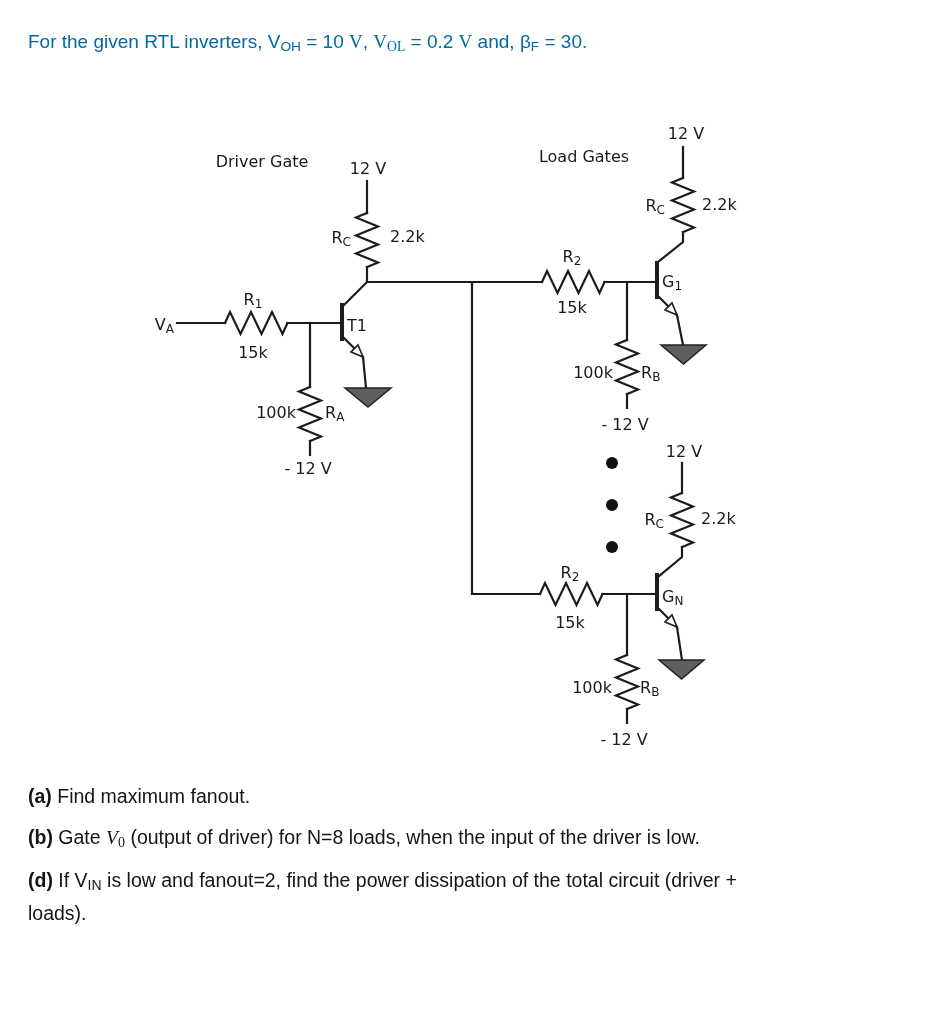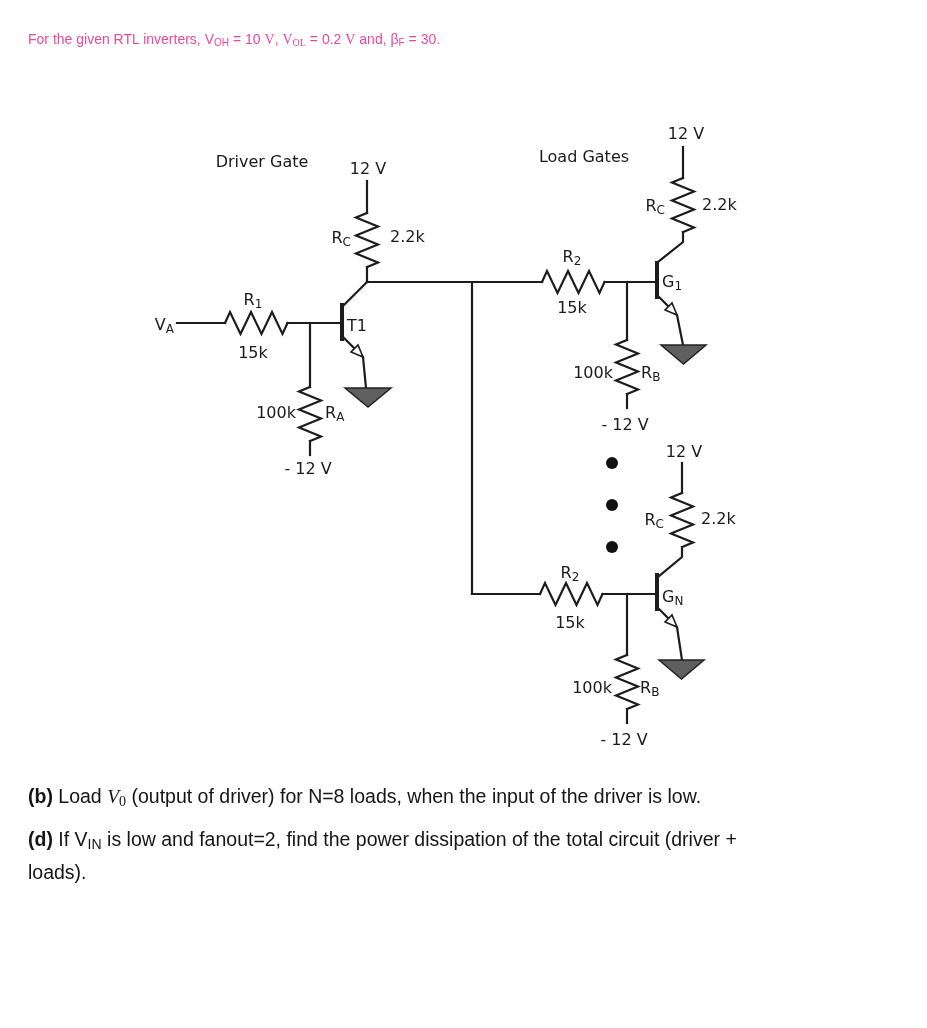--- a/index.html
+++ b/index.html
@@ -6,21 +6,21 @@
   body{
     width:927px;height:1028px;
     background:#ffffff;
     position:relative;
     overflow:hidden;
     font-family:"Liberation Sans",sans-serif;
     color:#111;
   }
   .title{
     position:absolute;top:31px;left:28px;right:20px;
-    font-size:14px;color:#ec4899;white-space:nowrap;
+    font-size:19px;color:#0369a1;white-space:nowrap;
   }
   .sr{font-family:"Liberation Serif",serif;}
   .mv{font-family:"Liberation Serif",serif;font-style:italic;}
   .sb{font-size:0.72em;position:relative;top:0.24em;}
   .questions{
     position:absolute;top:781px;left:28px;width:860px;
     font-size:19.5px;color:#151515;
   }
   .questions p{margin:0 0 10px 0;line-height:31px;}
   .qb{font-weight:bold;}
@@ -126,15 +126,16 @@
     <text class="clabel" x="662" y="602"><tspan>G</tspan><tspan class="csub" dy="3">N</tspan></text>
     <text class="clabel" x="612" y="693" text-anchor="end">100k</text>
     <text class="clabel" x="640" y="693"><tspan>R</tspan><tspan class="csub" dy="3">B</tspan></text>
     <text class="clabel" x="624" y="745" text-anchor="middle">- 12 V</text>
   </g>
 </svg>
 
 <div class="title"><span>For the given RTL inverters, V</span><span class="sb">OH</span><span> = 10 </span><span class="sr">V</span><span>, </span><span class="sr">V</span><span class="sr sb">OL</span><span> = 0.2 </span><span class="sr">V</span><span> and, β</span><span class="sb">F</span><span> = 30.</span></div>
 
 <div class="questions">
-  <p><span class="qb">(b)</span><span> Load </span><span class="mv">V</span><span class="sr sb">0</span><span> (output of driver) for N=8 loads, when the input of the driver is low.</span></p>
+  <p><span class="qb">(a)</span><span> Find maximum fanout.</span></p>
+  <p><span class="qb">(b)</span><span> Gate </span><span class="mv">V</span><span class="sr sb">0</span><span> (output of driver) for N=8 loads, when the input of the driver is low.</span></p>
   <p><span class="qb">(d)</span><span> If V</span><span class="sb">IN</span><span> is low and fanout=2, find the power dissipation of the total circuit (driver +</span><br><span>loads).</span></p>
 </div>
 
 </body></html>

